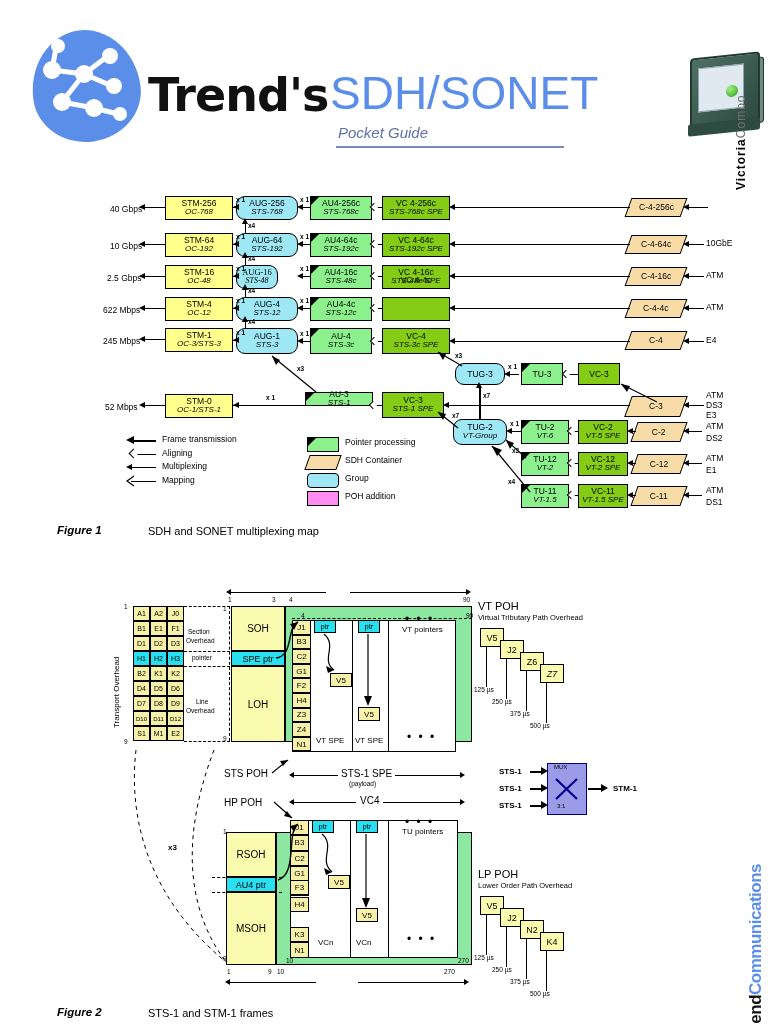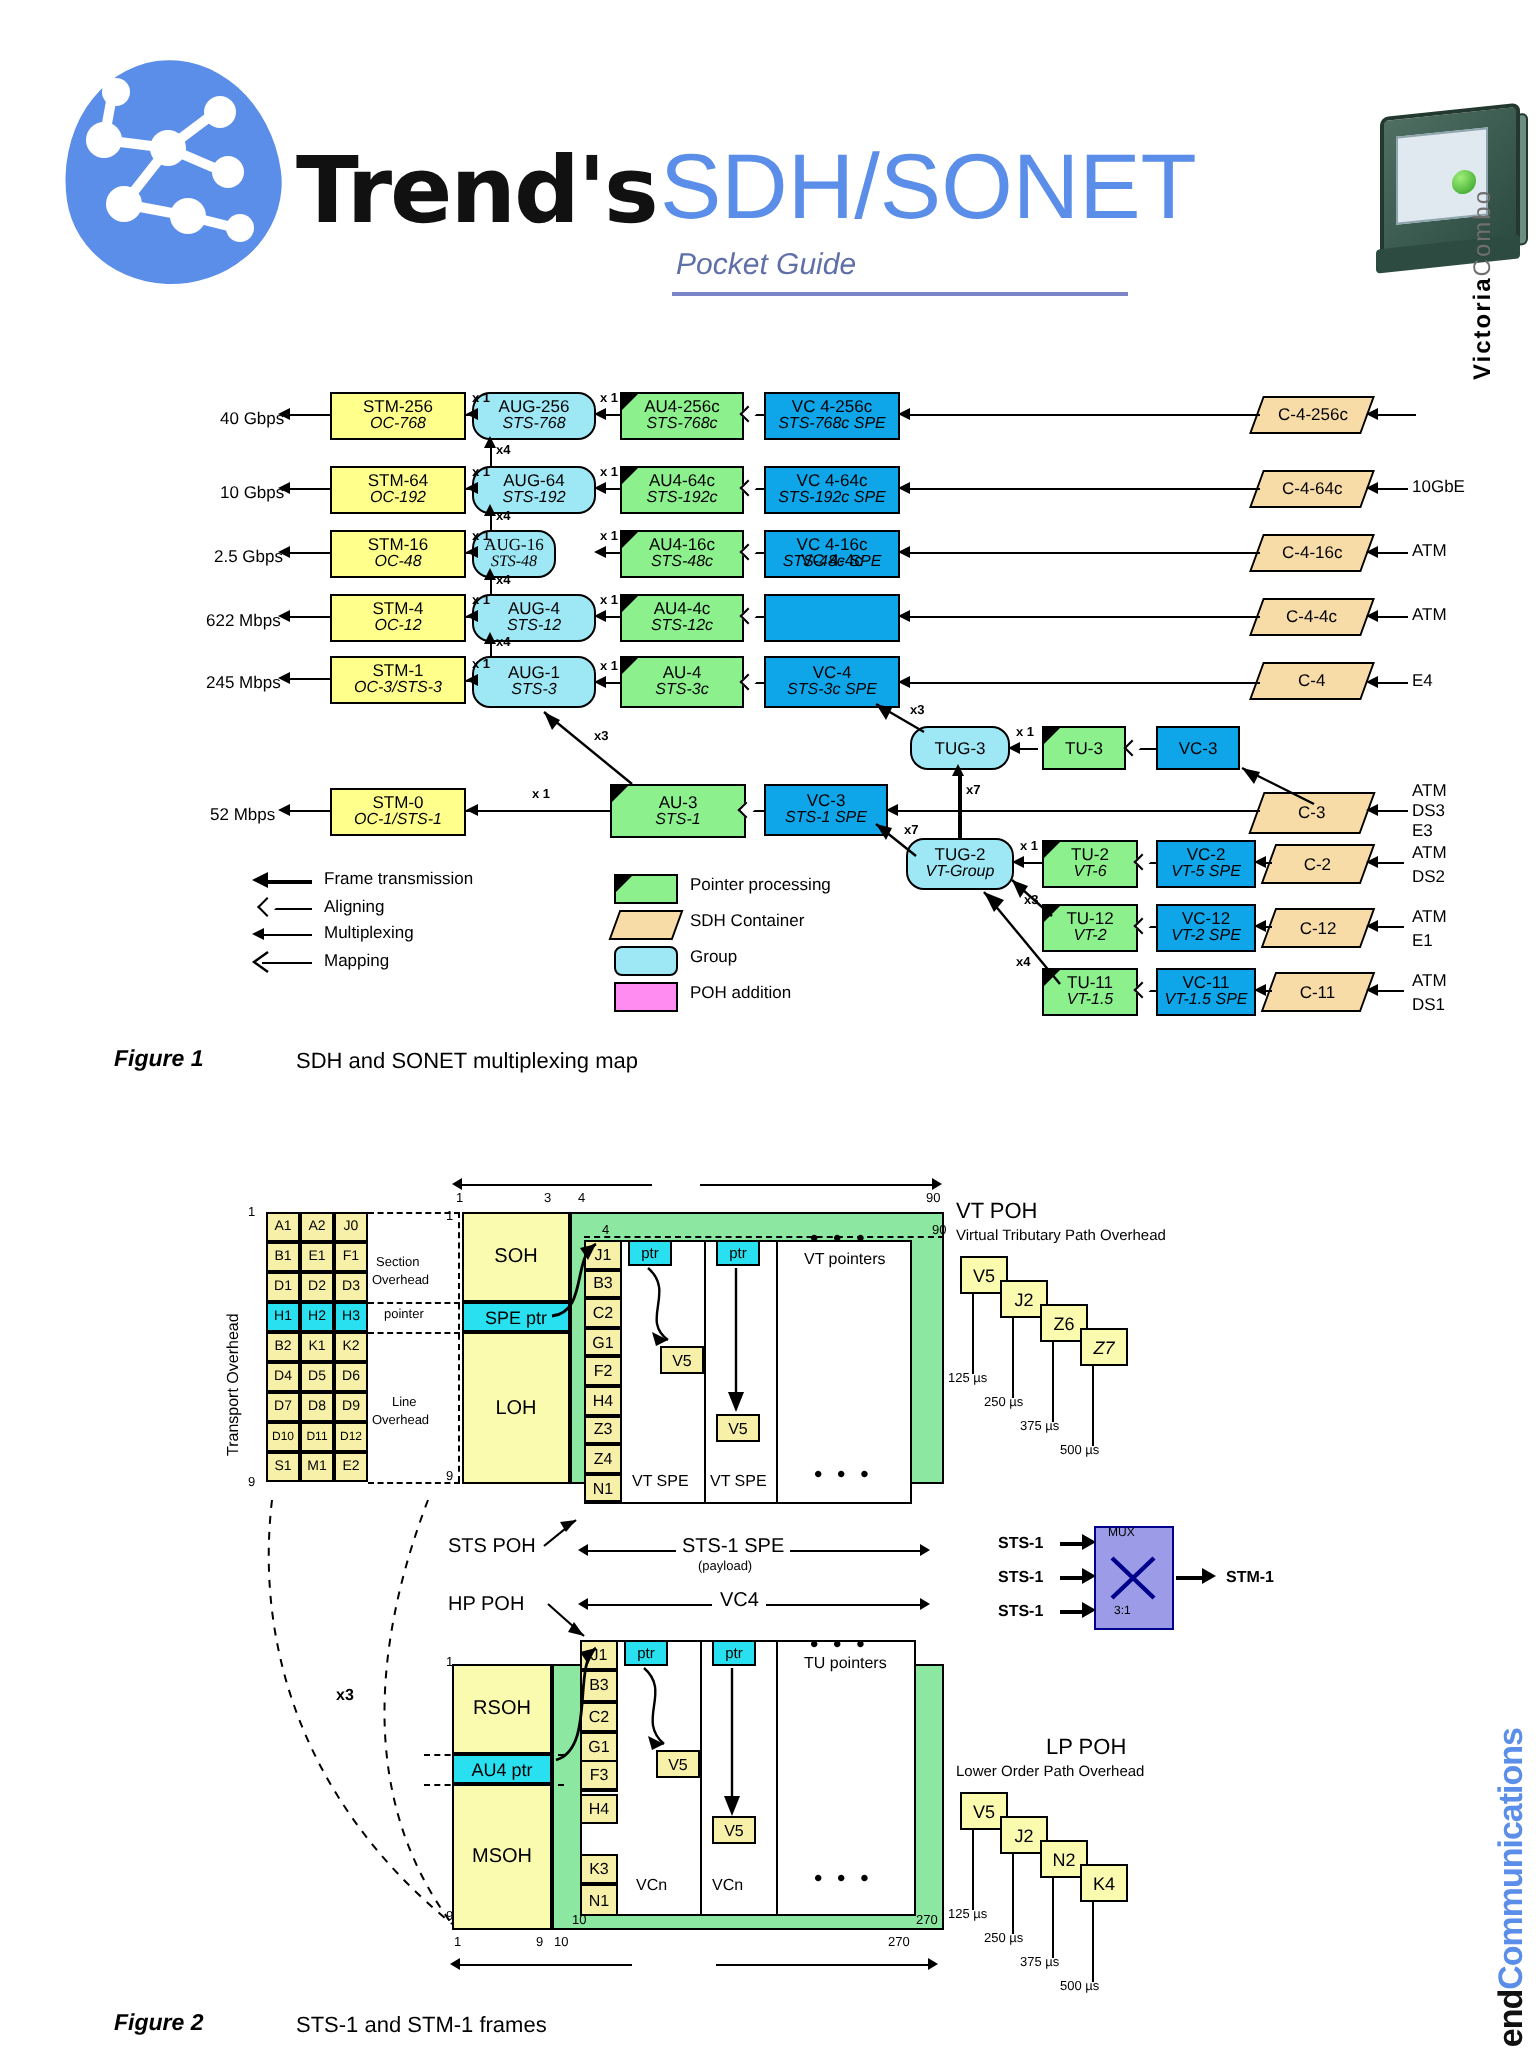--- a/index.html
+++ b/index.html
@@ -30,21 +30,21 @@
       writing-mode:vertical-rl;transform:rotate(180deg);letter-spacing:1px;}
   .victoria .v1{color:#000;font-weight:bold;}
   .victoria .v2{color:#6f6f6f;font-weight:normal;}
   
   .node{position:absolute;box-sizing:border-box;border:1.2px solid #000;
         display:flex;flex-direction:column;align-items:center;justify-content:center;
         font-size:8.5px;line-height:1.05;text-align:center;}
   .node .l2{font-style:italic;font-size:8px;}
   .n-yellow{background:#ffff8c;}
   .n-green{background:#8cf08c;}
-  .n-pink{background:#0ea5e9;}
+  .n-pink{background:#84cc16;}
   .n-cyan{background:#9ee8f5;border-radius:9px;}
   .n-tan{background:#f7dca8;}
   .corner{position:absolute;left:0;top:0;width:0;height:0;border-top:8px solid #000;border-right:8px solid transparent;}
   .skew{transform:skewX(-20deg);}
   .skew>*{transform:skewX(20deg);}
   .lbl{position:absolute;font-size:8.5px;white-space:nowrap;}
   .lblb{position:absolute;font-size:6.5px;font-weight:bold;white-space:nowrap;}
   .ln{position:absolute;background:#000;}
   .lnh{height:1px;}
   .lnv{width:1px;}
@@ -241,21 +241,21 @@
 <div class="node n-green" style="left:310px;top:297px;width:62px;height:24px;">
   <div class="corner"></div>
   <div>AU4-4c</div>
   <div class="l2">STS-12c</div>
   </div>
 <div class="node n-green" style="left:310px;top:328px;width:62px;height:26px;">
   <div class="corner"></div>
   <div>AU-4</div>
   <div class="l2">STS-3c</div>
   </div>
-<div class="node n-green" style="left:305px;top:392px;width:68px;height:27px;">
+<div class="node n-green" style="left:305px;top:392px;width:68px;height:14px;">
   <div class="corner"></div>
   <div>AU-3</div>
   <div class="l2">STS-1</div>
   </div>
 
 <div class="ln lnh" style="left:300px;top:207px;width:10px;"></div>
 <div class="ar-l" style="left:297px;top:204px;"></div>
 <div class="lblb" style="left:300px;top:196px;">x 1</div>
 <div class="ln lnh" style="left:300px;top:244px;width:10px;"></div>
 <div class="ar-l" style="left:297px;top:241px;"></div>
@@ -751,21 +751,21 @@
 <div class="ln lnh" style="left:530px;top:771px;width:12px;height:1.6px;"></div>
 <div class="ar-r" style="left:541px;top:767px;border-left-width:7px;border-top-width:4px;border-bottom-width:4px;"></div>
 <div class="ln lnh" style="left:530px;top:788px;width:12px;height:1.6px;"></div>
 <div class="ar-r" style="left:541px;top:784px;border-left-width:7px;border-top-width:4px;border-bottom-width:4px;"></div>
 <div class="ln lnh" style="left:530px;top:805px;width:12px;height:1.6px;"></div>
 <div class="ar-r" style="left:541px;top:801px;border-left-width:7px;border-top-width:4px;border-bottom-width:4px;"></div>
 <div class="ln lnh" style="left:588px;top:788px;width:14px;height:1.6px;"></div>
 <div class="ar-r" style="left:601px;top:784px;border-left-width:7px;border-top-width:4px;border-bottom-width:4px;"></div>
 <div class="tiny8" style="left:613px;top:784px;font-weight:bold;">STM-1</div>
 
-<div class="tiny8" style="left:478px;top:868px;font-size:11px;margin-left:45px;">LP POH</div>
+<div class="tiny8" style="left:478px;top:868px;font-size:11px;">LP POH</div>
 <div class="tiny" style="left:478px;top:881px;font-size:7.5px;">Lower Order Path Overhead</div>
 <div class="poh-cell" style="left:480px;top:896px;">V5</div>
 <div class="poh-cell" style="left:500px;top:908px;">J2</div>
 <div class="poh-cell" style="left:520px;top:920px;">N2</div>
 <div class="poh-cell" style="left:540px;top:932px;">K4</div>
 <div class="ln lnv" style="left:486px;top:915px;height:40px;"></div>
 <div class="ln lnv" style="left:506px;top:927px;height:40px;"></div>
 <div class="ln lnv" style="left:526px;top:939px;height:40px;"></div>
 <div class="ln lnv" style="left:546px;top:951px;height:40px;"></div>
 <div class="tiny" style="left:474px;top:954px;">125 µs</div>

